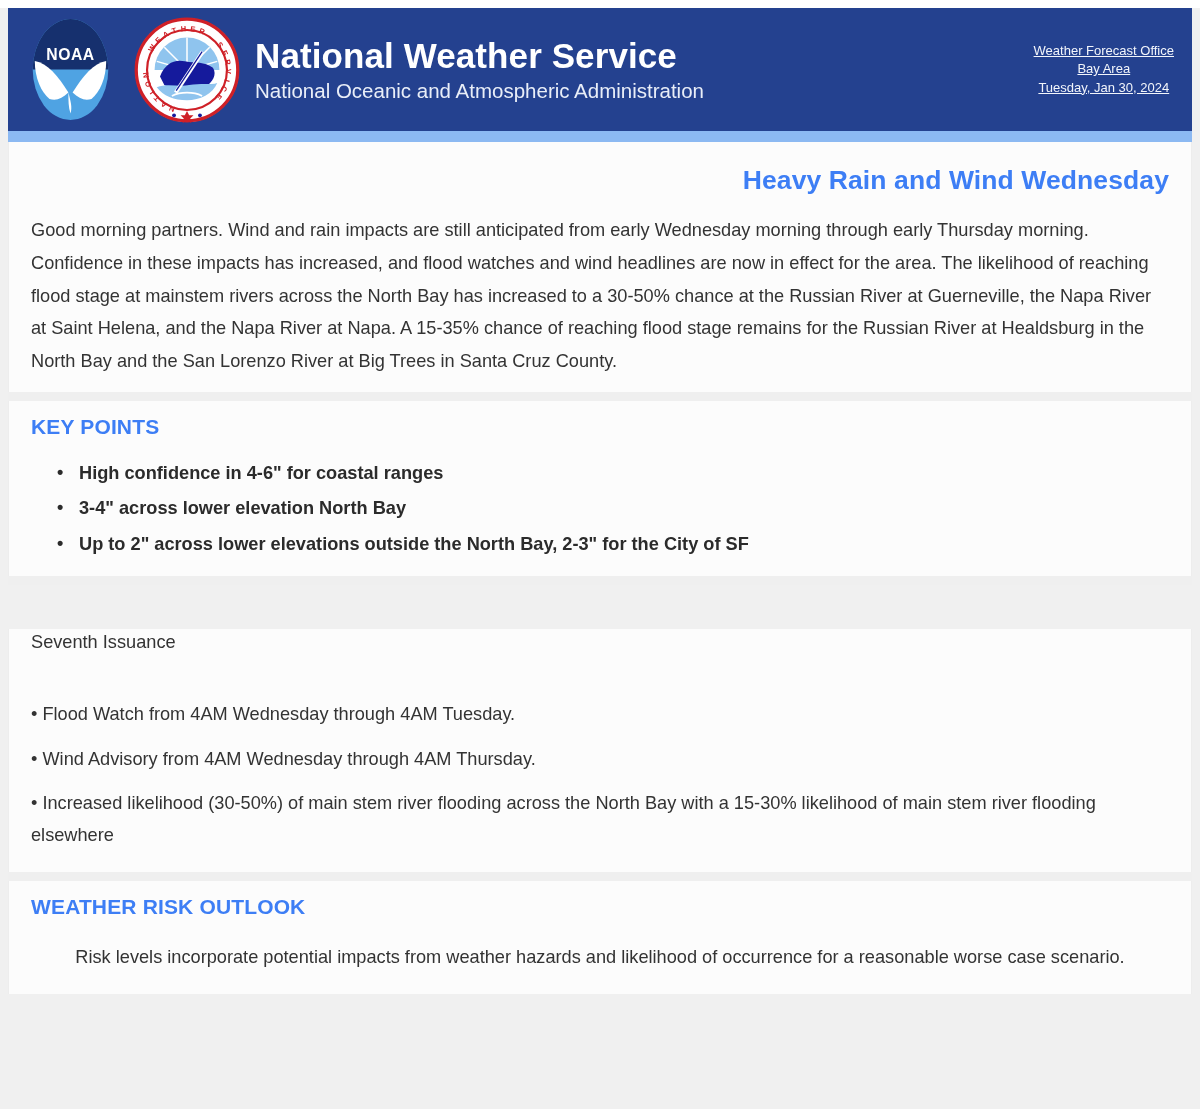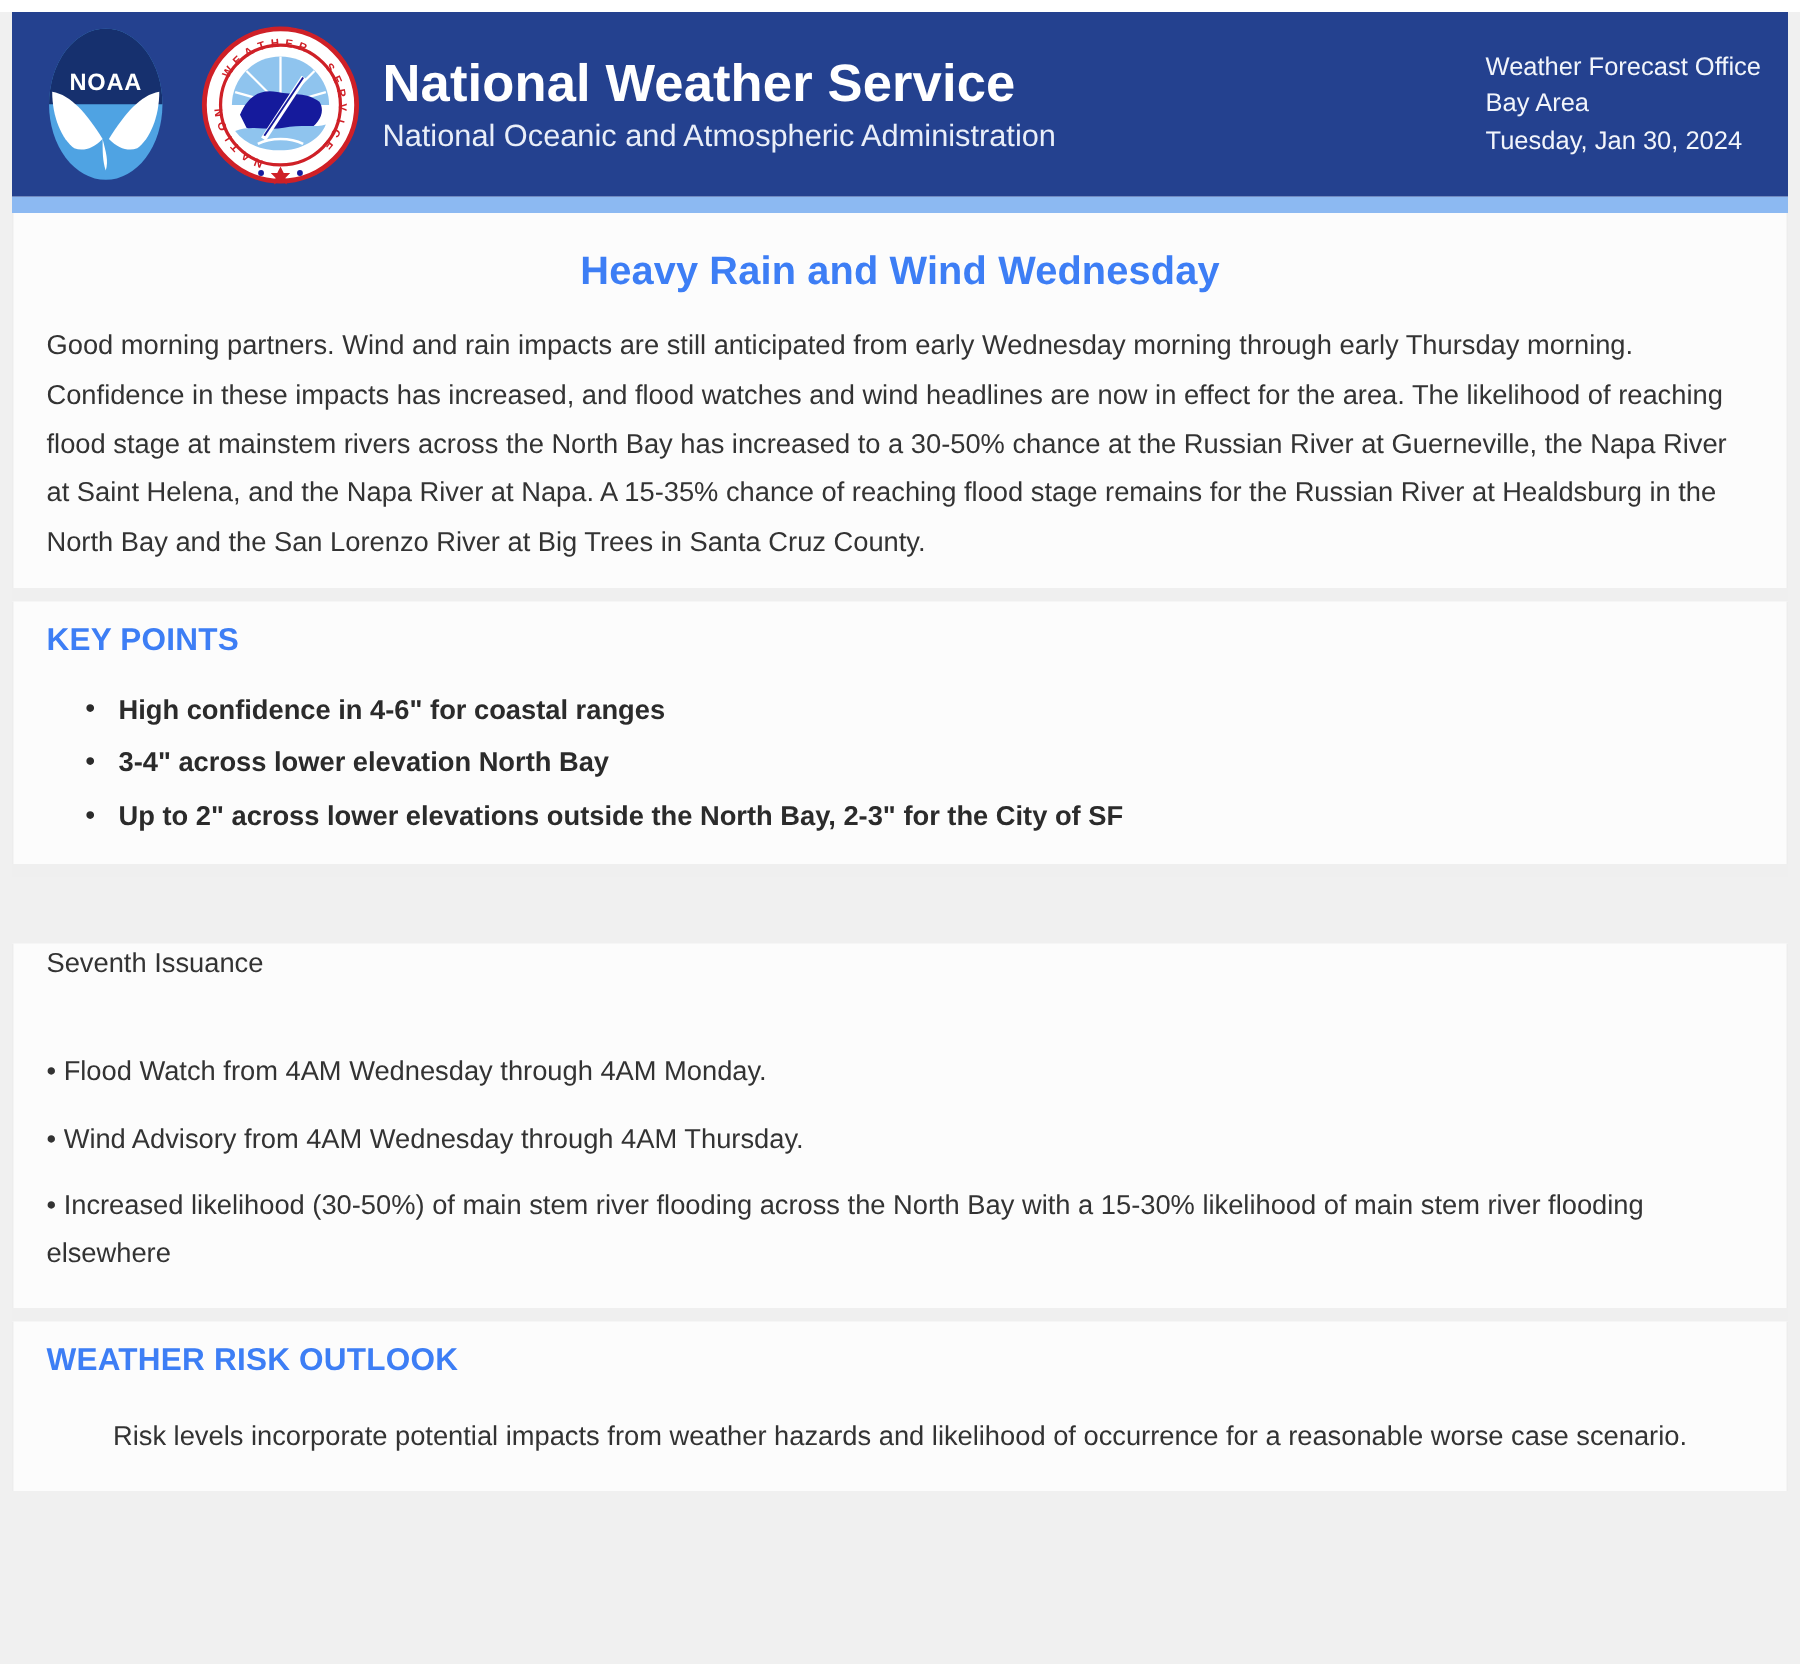--- a/index.html
+++ b/index.html
@@ -66,25 +66,26 @@
   }
   .noaa-subtitle {
     color: #e9eef8;
     font-size: 20.5px;
     font-weight: normal;
     margin-top: 4px;
     white-space: nowrap;
   }
   .header-right {
     flex: 0 0 auto;
-    text-align: left;
+    text-align: center;
     color: #f2f5fb;
-    font-size: 17px;
+    font-size: 13px;
     line-height: 1.42;
     white-space: nowrap;
+    text-decoration: underline;
   }
 
   .header-band {
     margin: 0 8px;
     height: 11px;
     background: #8cb9f2;
   }
 
   
   .section {
@@ -99,21 +100,21 @@
     margin: 0 8px;
     height: 9px;
     background: #efefef;
   }
 
   .intro {
     padding-top: 16px;
     padding-bottom: 14px;
   }
   .doc-title {
-    text-align: center;
+    text-align: right;
     color: #3d7ef5;
     font-size: 26.5px;
     font-weight: bold;
     margin: 7px 0 18px 0;
     letter-spacing: 0.1px;
   }
   .intro-body {
     font-size: 18.2px;
     line-height: 1.80;
     color: #333333;
@@ -291,21 +292,21 @@
       <li>3-4" across lower elevation North Bay</li>
       <li>Up to 2" across lower elevations outside the North Bay, 2-3" for the City of SF</li>
     </ul>
   </div>
 
   <div class="divider"></div>
 
   <div class="section changes">
     <p class="changes-sub">Seventh Issuance</p>
     <ul class="changes-list">
-      <li>• Flood Watch from 4AM Wednesday through 4AM Monday.</li>
+      <li>• Flood Watch from 4AM Wednesday through 4AM Tuesday.</li>
       <li>• Wind Advisory from 4AM Wednesday through 4AM Thursday.</li>
       <li>• Increased likelihood (30-50%) of main stem river flooding across the North Bay with a 15-30% likelihood of main stem river flooding elsewhere</li>
     </ul>
   </div>
 
   <div class="divider"></div>
 
   <div class="section outlook">
     <div class="sec-heading">WEATHER RISK OUTLOOK</div>
     <p class="outlook-body">Risk levels incorporate potential impacts from weather hazards and likelihood of occurrence for a reasonable worse case scenario.</p>

